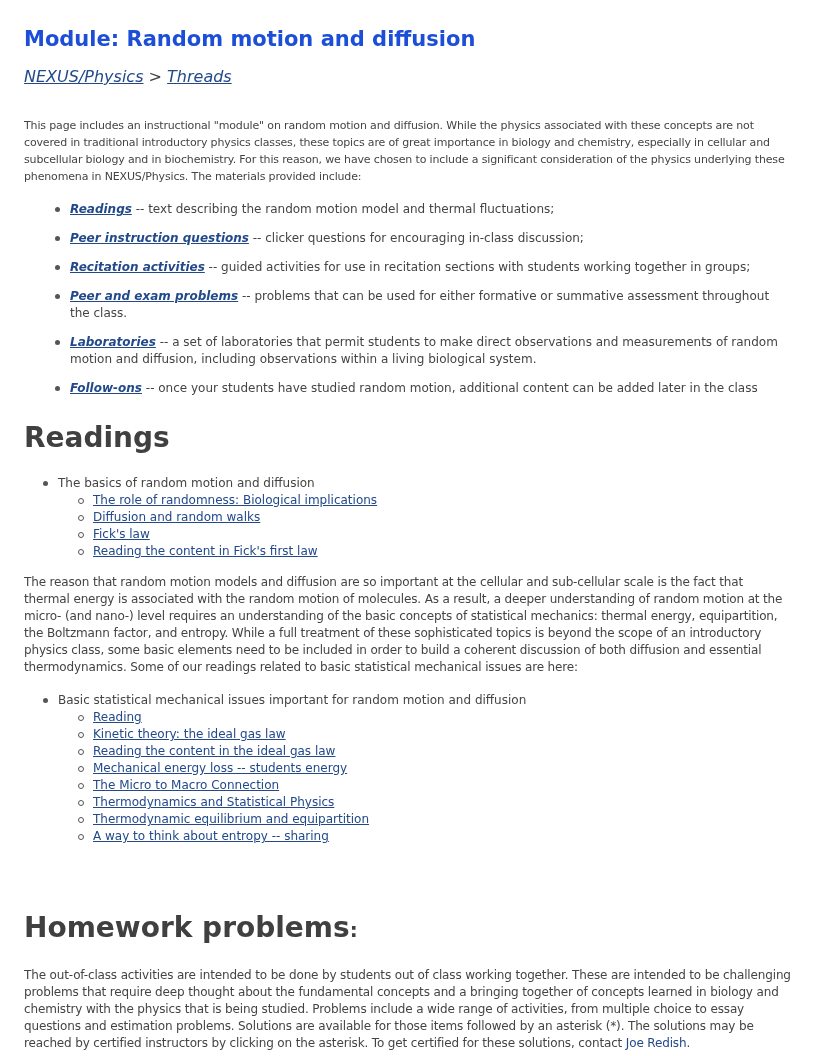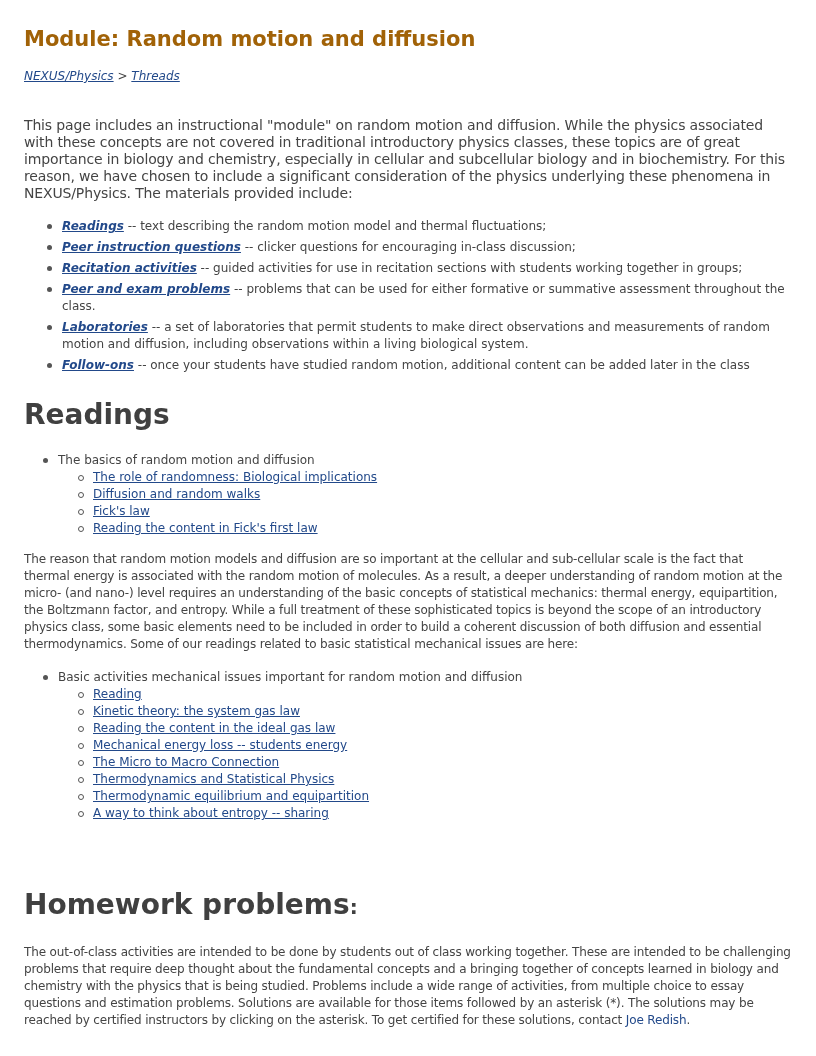--- a/index.html
+++ b/index.html
@@ -6,29 +6,29 @@
     body {
       width: 816px; height: 1056px; overflow: hidden;
       font-family: "DejaVu Sans", sans-serif;
       color: #444444;
       font-size: 12px;
       line-height: 17px;
     }
     .page { padding: 22px 24px 0 24px; }
     h1.module-title {
       font-family: "DejaVu Sans", sans-serif;
-      font-size: 21px; font-weight: bold; color: #a16207;
+      font-size: 21px; font-weight: bold; color: #1d4ed8;
       margin: 4px 0 16px 0; line-height: 26px;
     }
-    .breadcrumb { font-style: italic; margin: 0 0 32px 0; font-size: 12px; }
+    .breadcrumb { font-style: italic; margin: 0 0 32px 0; font-size: 16px; }
     a, .link { color: #22498a; text-decoration: underline; }
     p { margin: 0 0 16px 0; text-align: left; letter-spacing: -0.15px; }
-    p.intro { font-size: 14px; }
+    p.intro { font-size: 11px; }
     ul.main-list { margin: 0 0 0 0; padding-left: 34px; list-style: none; }
-    ul.main-list li { position: relative; margin: 4px; }
+    ul.main-list li { position: relative; margin: 12px; }
     ul.main-list li::before {
       content: ""; position: absolute; left: -15px; top: 6px;
       width: 5px; height: 5px; border-radius: 50%; background: #555;
     }
     ul.main-list li a.bold-link { font-weight: bold; font-style: italic; }
     h2.section {
       font-family: "DejaVu Sans", sans-serif;
       font-size: 28px; font-weight: bold; color: #404040;
       margin: 24px 0 20px 0; line-height: 34px;
     }
@@ -81,24 +81,24 @@
         <li><a href="#">Fick's law</a></li>
         <li><a href="#">Reading the content in Fick's first law</a></li>
       </ul>
     </li>
   </ul>
 
   <p>The reason that random motion models and diffusion are so important at the cellular and sub-cellular scale is the fact that thermal energy is associated with the random motion of molecules. As a result, a deeper understanding of random motion at the micro- (and nano-) level requires an understanding of the basic concepts of statistical mechanics: thermal energy, equipartition, the Boltzmann factor, and entropy. While a full treatment of these sophisticated topics is beyond the scope of an introductory physics class, some basic elements need to be included in order to build a coherent discussion of both diffusion and essential thermodynamics. Some of our readings related to basic statistical mechanical issues are here:</p>
 
   <ul class="sub-outer">
     <li>
-      <span>Basic activities mechanical issues important for random motion and diffusion</span>
+      <span>Basic statistical mechanical issues important for random motion and diffusion</span>
       <ul class="sub-inner">
         <li><a href="#">Reading</a></li>
-        <li><a href="#">Kinetic theory: the system gas law</a></li>
+        <li><a href="#">Kinetic theory: the ideal gas law</a></li>
         <li><a href="#">Reading the content in the ideal gas law </a></li>
         <li><a href="#">Mechanical energy loss -- students energy</a></li>
         <li><a href="#">The Micro to Macro Connection</a></li>
         <li><a href="#">Thermodynamics and Statistical Physics</a></li>
         <li><a href="#">Thermodynamic equilibrium and equipartition</a></li>
         <li><a href="#">A way to think about entropy -- sharing</a></li>
       </ul>
     </li>
   </ul>
 

